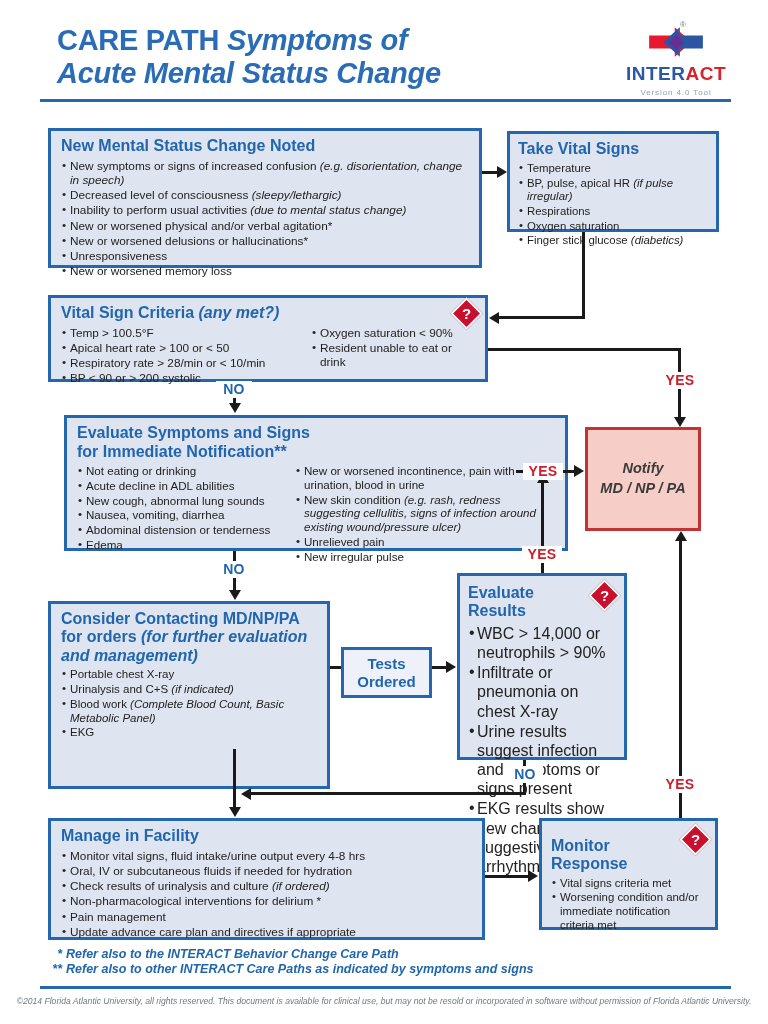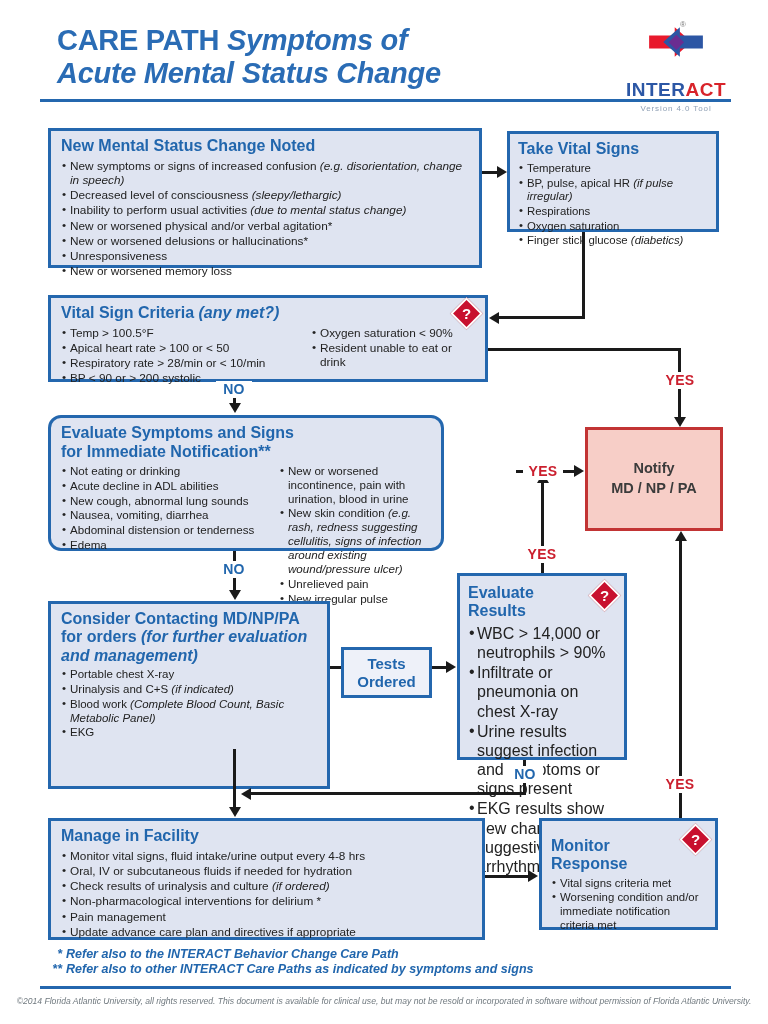--- a/index.html
+++ b/index.html
@@ -6,21 +6,21 @@
   body { font-family: "Liberation Sans", sans-serif; background: #fff; }
   #page { position: relative; width: 768px; height: 1024px; background: #ffffff; overflow: hidden; }
 
   
   .title { position: absolute; left: 57px; top: 24px; font-size: 29px; color: #2a6cb5; line-height: 1.15; letter-spacing: -0.3px; }
   .title .tb { font-weight: bold; font-style: normal; }
   .title .ti { font-style: italic; font-weight: 600; }
   .logo { position: absolute; left: 612px; top: 22px; width: 128px; text-align: center; }
   .logo .arrows { position: relative; width: 64px; height: 40px; margin: 0 auto; }
   .logo .reg { position: absolute; right: 22px; top: -2px; font-size: 8px; color: #7a7a7a; }
-  .logo-text { font-size: 19px; font-weight: bold; letter-spacing: 0.5px; margin-top: 17px; }
+  .logo-text { font-size: 19px; font-weight: bold; letter-spacing: 0.5px; margin-top: 1px; }
   .logo-text .lt-b { color: #2c57a5; } .logo-text .lt-r { color: #d8232a; }
   .logo-ver { font-size: 8px; color: #8fa0b5; letter-spacing: 0.9px; margin-top: 3px; }
   .rule { position: absolute; left: 40px; width: 691px; height: 3px; background: #2467ae; }
 
   
   .box { position: absolute; background: #dfe4f1; border: 3px solid #2467ae; padding: 6px 10px; }
   .box h2 { color: #2166ad; font-size: 16px; line-height: 1.18; margin-bottom: 3px; }
   .box h2 .hn { font-style: italic; }
   ul { list-style: none; font-size: 11.8px; color: #222; }
   li { position: relative; padding-left: 9px; line-height: 1.2; margin-bottom: 1px; }
@@ -114,41 +114,41 @@
       <ul class="c2">
         <li><span>Oxygen saturation &lt; 90%</span></li>
         <li><span>Resident unable to eat or drink</span></li>
       </ul>
     </div>
     <div class="diamond" style="right:7px; top:4px;">
         <span>?</span>
       </div>
   </div>
 
-  <div class="box" style="left:48px; top:415px; width:396px; height:136px;border-radius:13px;">
+  <div class="box" style="left:64px; top:415px; width:504px; height:136px;">
     <h2 style="margin-bottom:2px"><span>Evaluate Symptoms and Signs</span><br><span>for Immediate Notification**</span></h2>
     <div class="cols" style="font-size:11.6px">
       <ul class="c1" style="flex-basis:218px; font-size:11.6px">
         <li><span>Not eating or drinking</span></li>
         <li><span>Acute decline in ADL abilities</span></li>
         <li><span>New cough, abnormal lung sounds</span></li>
         <li><span>Nausea, vomiting, diarrhea</span></li>
         <li><span>Abdominal distension or tenderness</span></li>
         <li><span>Edema</span></li>
       </ul>
       <ul class="c2" style="font-size:11.6px; line-height:1.15">
         <li><span>New or worsened incontinence, pain with urination, blood in urine</span><i></i></li>
         <li><span>New skin condition</span><i> (e.g. rash, redness suggesting cellulitis, signs of infection around existing wound/pressure ulcer)</i></li>
         <li><span>Unrelieved pain</span><i></i></li>
         <li><span>New irregular pulse</span><i></i></li>
       </ul>
     </div>
   </div>
 
-  <div class="notify" style="position:absolute; left:585px; top:427px; width:138px; height:104px;">
+  <div class="notify" style="position:absolute; left:585px; top:427px; width:116px; height:104px;font-style:italic;">
     <span>Notify</span>
     <span>MD / NP / PA</span>
   </div>
 
   <div class="box" style="left:48px; top:601px; width:282px; height:188px;">
     <h2 style="line-height:1.15"><span>Consider Contacting MD/NP/PA for orders</span><span class="hn"> (for further evaluation and management)</span></h2>
     <ul style="font-size:11.5px">
       <li><span>Portable chest X-ray</span><i></i></li>
       <li><span>Urinalysis and C+S</span><i> (if indicated)</i></li>
       <li><span>Blood work</span><i> (Complete Blood Count, Basic Metabolic Panel)</i></li>

